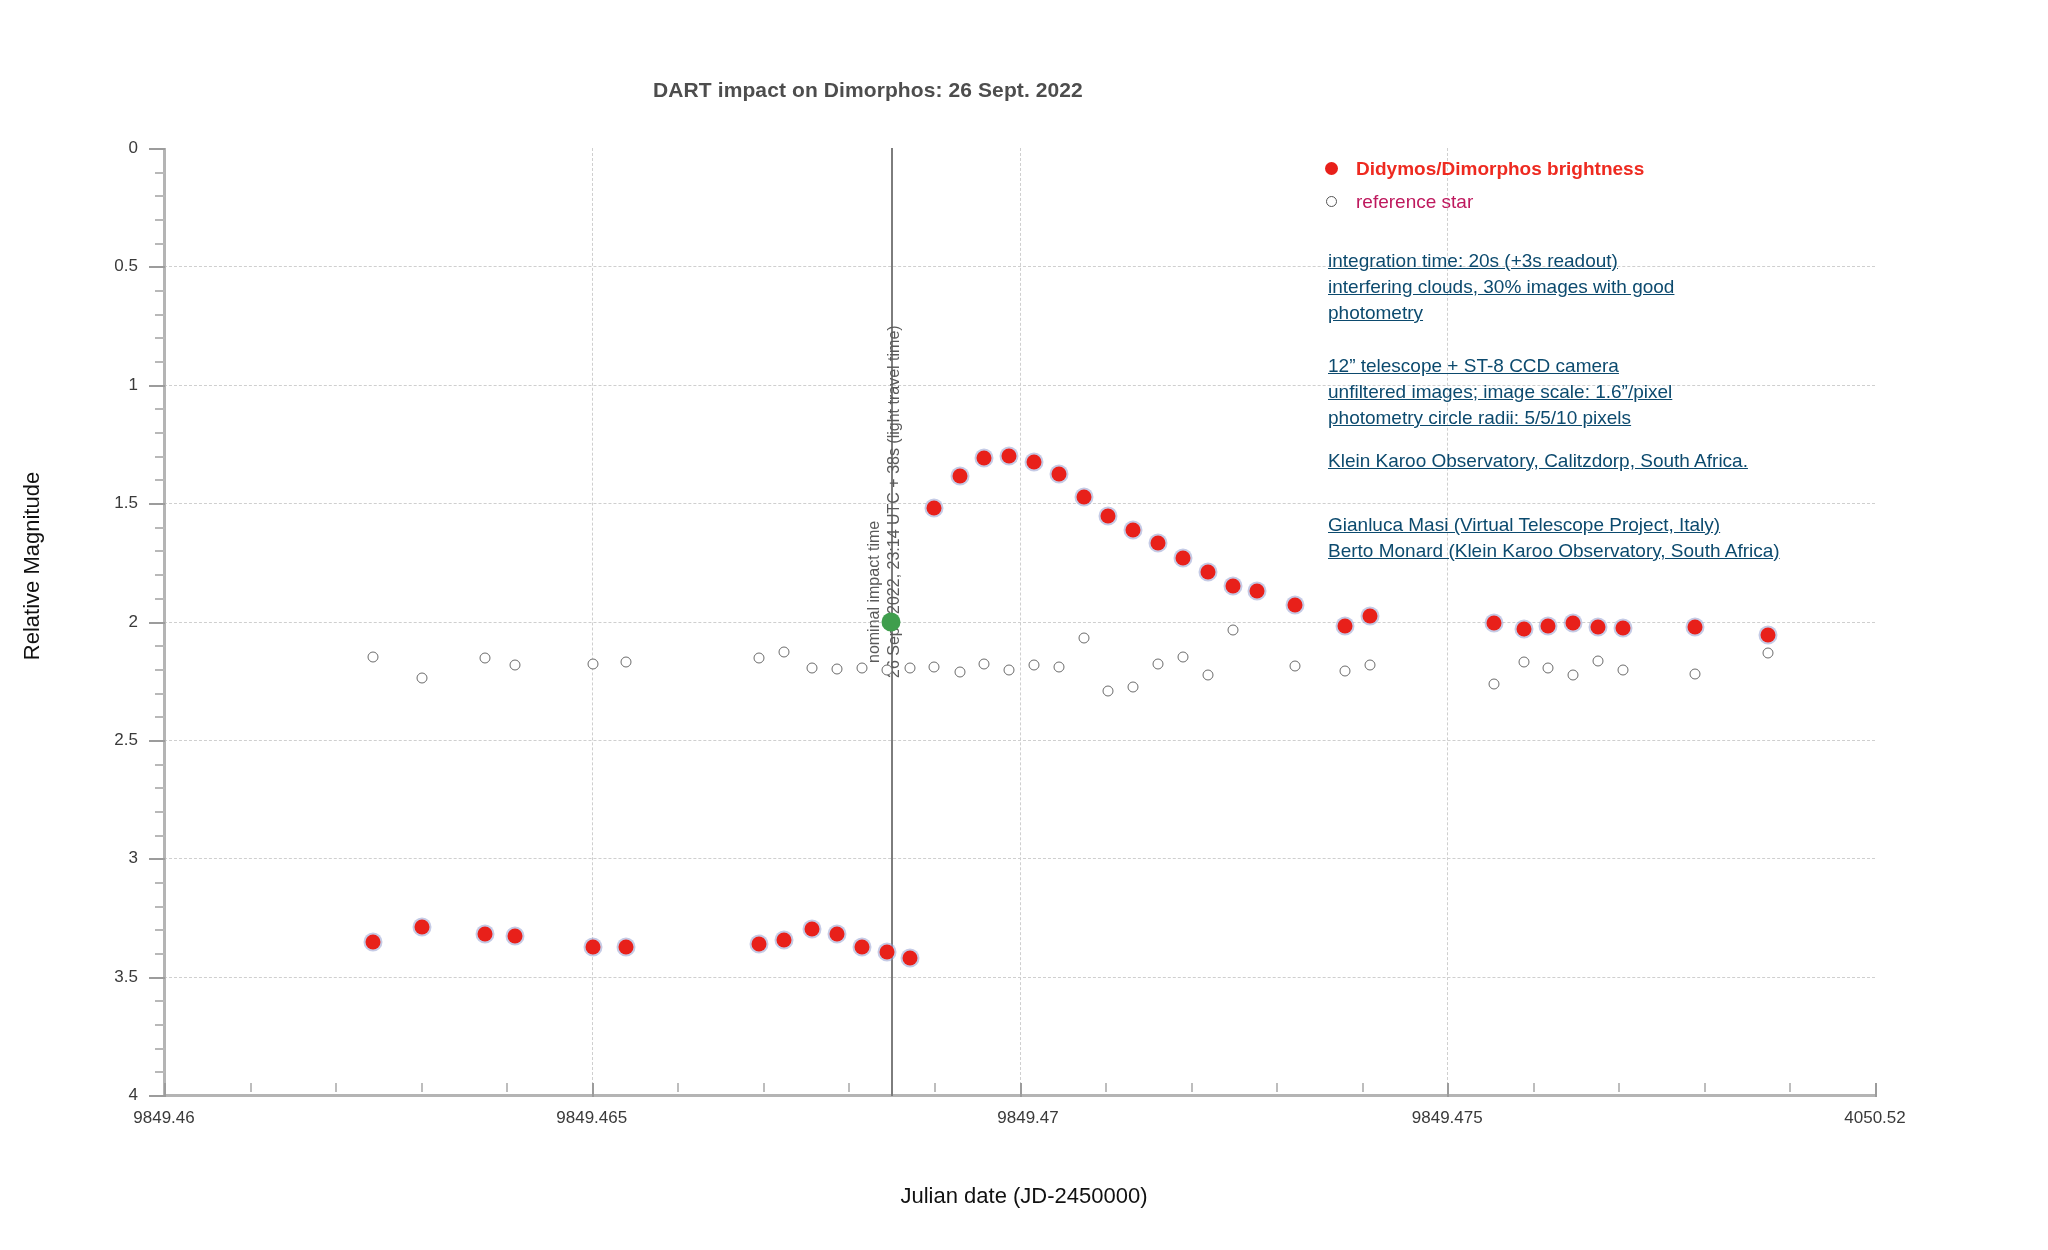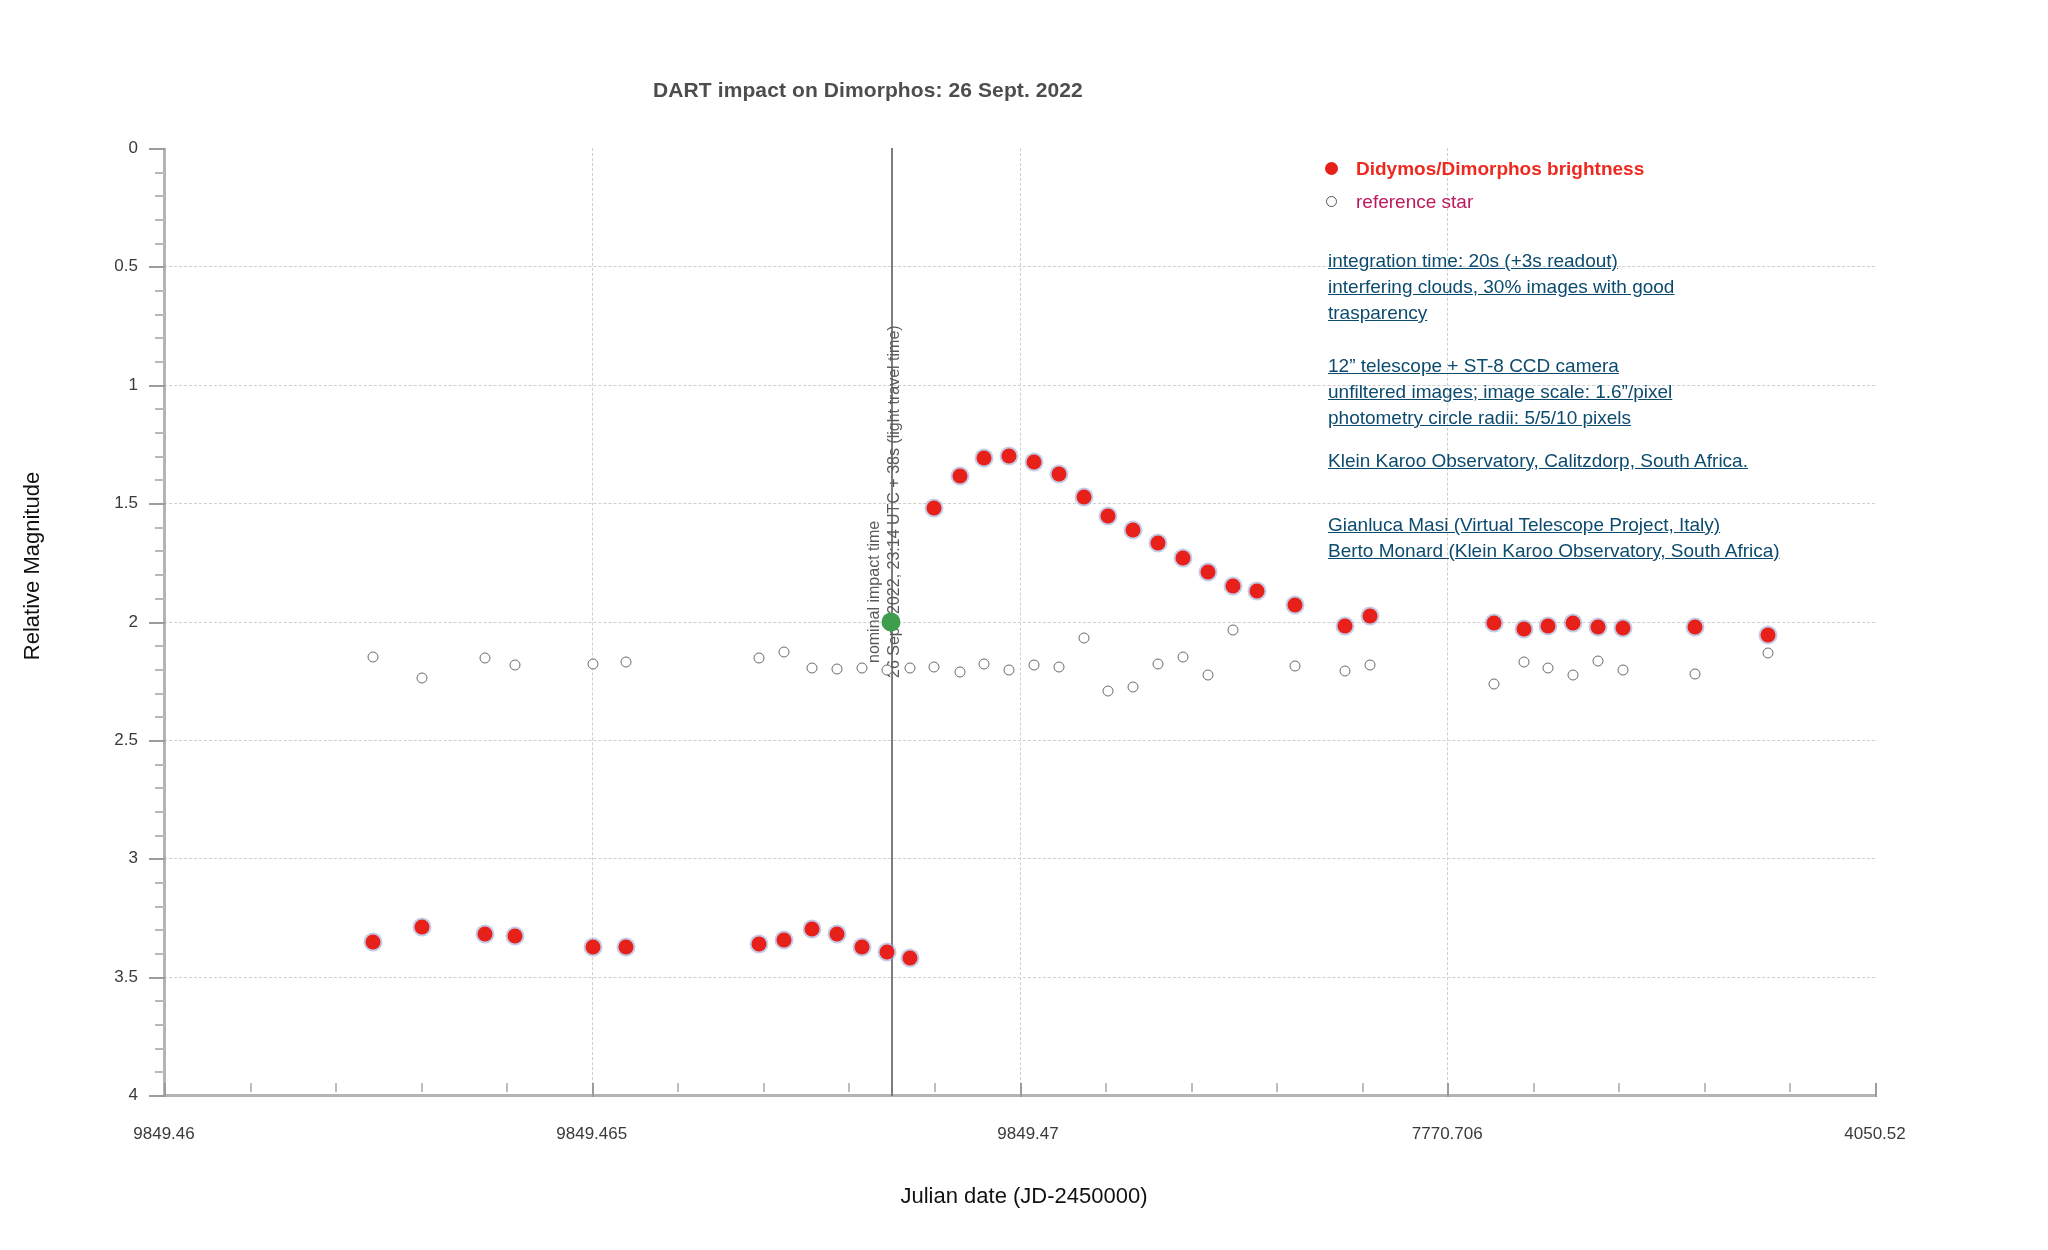--- a/index.html
+++ b/index.html
@@ -50,21 +50,20 @@
     position:absolute;right:1910px;text-align:right;
     font-size:17px;color:#3a3a3a;
     transform:translateY(-50%);
     white-space:nowrap;
   }
   .xtick-label{
     position:absolute;top:1108px;
     font-size:17px;color:#3a3a3a;
     transform:translateX(-50%);
     white-space:nowrap;
-    margin-top:16px;
   }
 
   
   #y-axis-title{
     position:absolute;
     left:-268px;top:553px;
     width:600px;text-align:center;
     font-size:22px;color:#111;
     transform:rotate(-90deg);
     transform-origin:center center;
@@ -157,21 +156,21 @@
       <span class="legend-swatch">
           <span class="sw-ring"></span>
         </span>
       <span class="legend-text secondary">reference star</span>
     </div>
   </div>
 
   <div class="note-block" id="note-conditions">
     <div>integration time: 20s (+3s readout)</div>
     <div>interfering clouds, 30% images with good</div>
-    <div>trasparency</div>
+    <div>photometry</div>
   </div>
   <div class="note-block" id="note-equipment">
     <div>12” telescope + ST-8 CCD camera</div>
     <div>unfiltered images; image scale: 1.6”/pixel</div>
     <div>photometry circle radii: 5/5/10 pixels</div>
   </div>
   <div class="note-block" id="note-authors">
     <div>Gianluca Masi (Virtual Telescope Project, Italy)</div>
     <div>Berto Monard (Klein Karoo Observatory, South Africa)</div>
   </div>
@@ -229,21 +228,21 @@
     <div class="ytick-minor" style="top: 1023.98px;"></div>
     <div class="ytick-minor" style="top: 1047.65px;"></div>
     <div class="ytick-minor" style="top: 1071.32px;"></div>
     <div class="xtick-major" style="left: 164px;"></div>
     <div class="xtick-label" style="left: 164px;">9849.46</div>
     <div class="xtick-major" style="left: 591.75px;"></div>
     <div class="xtick-label" style="left: 591.75px;">9849.465</div>
     <div class="xtick-major" style="left: 1019.5px;"></div>
     <div class="xtick-label" style="left: 1028px;">9849.47</div>
     <div class="xtick-major" style="left: 1447.25px;"></div>
-    <div class="xtick-label" style="left: 1447.25px;">7770.706</div>
+    <div class="xtick-label" style="left: 1447.25px;">9849.475</div>
     <div class="xtick-major" style="left: 1875px;"></div>
     <div class="xtick-label" style="left: 1875px;">4050.52</div>
     <div class="xtick-minor" style="left: 249.55px;"></div>
     <div class="xtick-minor" style="left: 335.1px;"></div>
     <div class="xtick-minor" style="left: 420.65px;"></div>
     <div class="xtick-minor" style="left: 506.2px;"></div>
     <div class="xtick-minor" style="left: 677.3px;"></div>
     <div class="xtick-minor" style="left: 762.85px;"></div>
     <div class="xtick-minor" style="left: 848.4px;"></div>
     <div class="xtick-minor" style="left: 933.95px;"></div>

